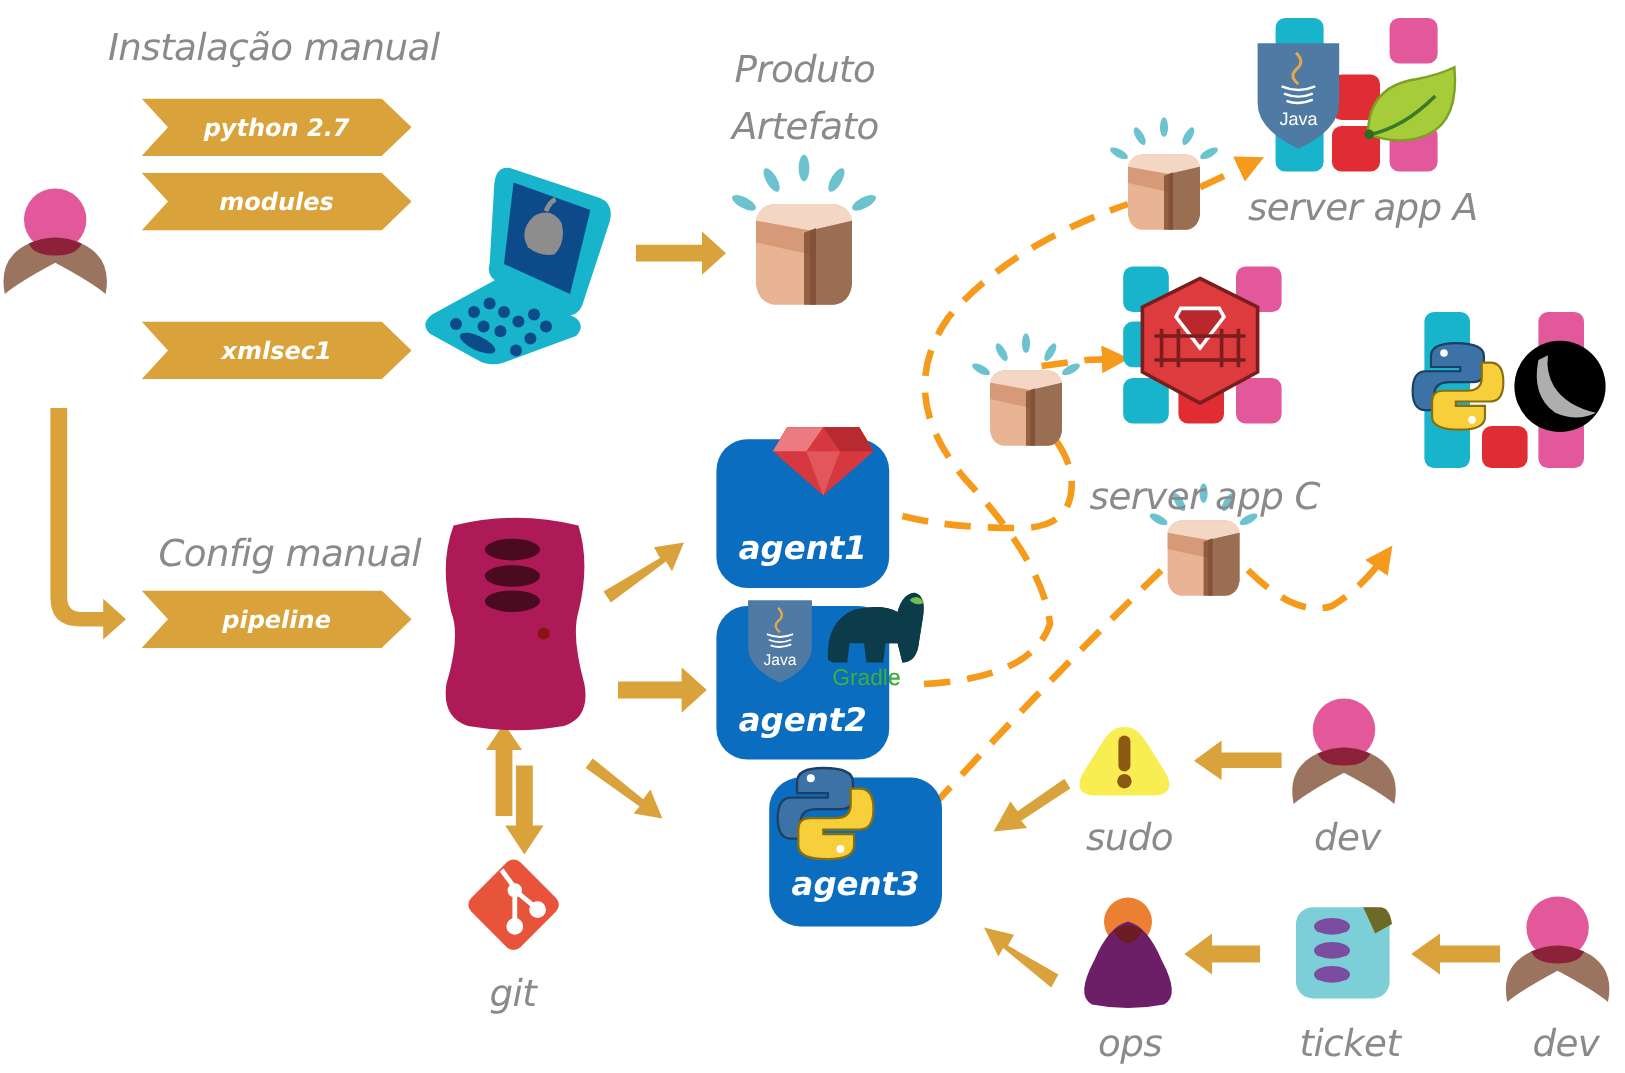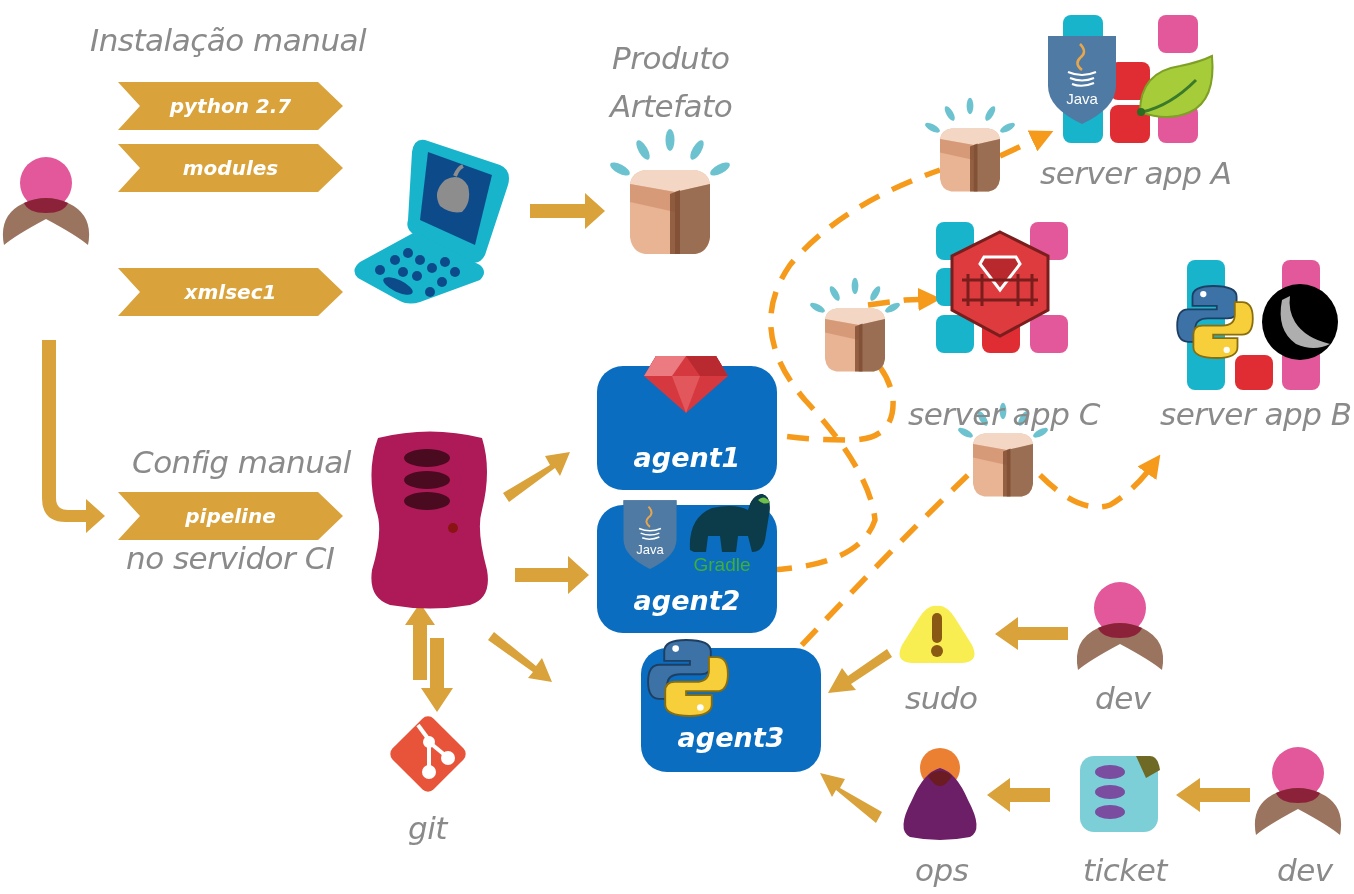--- a/index.html
+++ b/index.html
@@ -2,21 +2,21 @@
 <html><head>
 <meta charset="utf-8">
 <style>
   html, body { margin:0; padding:0; background:#ffffff; }
   body { width:1354px; height:894px; position:relative; overflow:hidden; font-family:"DejaVu Sans", sans-serif; }
   #stage { position:absolute; left:0; top:0; width:1354px; height:894px;padding-left:20px; }
   .lbl { position:absolute; font-style:italic; color:#8a8a8a; font-size:31px; white-space:nowrap; font-family:"DejaVu Sans", sans-serif; letter-spacing:-0.5px; }
   .chev { position:absolute; width:225px; height:48px; }
   .chev svg { position:absolute; left:0; top:0; }
   .chev span { position:absolute; left:28px; right:28px; top:0; line-height:48px; text-align:center; color:#fff; font-weight:bold; font-style:italic; font-size:20px; font-family:"DejaVu Sans", sans-serif; }
-  .agent { position:absolute; left:597px; width:180px; background:#0a6dbf; border-radius:26px; }
+  .agent { position:absolute; left:597px; width:144px; background:#0a6dbf; border-radius:26px; }
   .agent span { position:absolute; left:0; right:0; text-align:center; color:#fff; font-weight:bold; font-style:italic; font-size:27px; font-family:"DejaVu Sans", sans-serif; }
 </style>
 </head>
 <body>
 
 <div id="stage">
 
 <svg width="1354" height="894" style="position:absolute;left:0;top:0">
   <defs>
     <g id="cube">
@@ -254,21 +254,20 @@
 <div class="lbl" style="left:612px;top:40px;">Produto</div>
 <div class="lbl" style="left:610px;top:88px;text-align:right;">Artefato</div>
 
 <div class="lbl" style="left:120px;top:444px;margin-left:12px;">Config manual</div>
 <div class="chev" style="left:118px;top:492px;">
   <svg width="225" height="48">
         <path d="M0,0 L200,0 L225,24 L200,48 L0,48 L22,24 Z" fill="#d9a23a"></path>
       </svg>
   <span>pipeline</span>
 </div>
-<div class="lbl" style="left:126px;top:540px;">no servidor CI</div>
 
 <div class="lbl" style="left:408px;top:810px;">git</div>
 
 <div class="agent" style="top:366px;height:124px;">
   <span style="top:76px;">agent1</span>
 </div>
 <div class="agent" style="top:505px;height:128px;">
   <span style="top:80px;">agent2</span>
 </div>
 <div class="agent" style="top:648px;height:124px;margin-left:44px;">
@@ -302,20 +301,19 @@
   </g>
   <text x="722" y="571" text-anchor="middle" font-family="Liberation Sans, sans-serif" font-size="19" fill="#3fae3a">Gradle</text>
   <g transform="translate(688,678) scale(0.95)">
         <use href="#pyicon2"></use>
       </g>
   <text x="1082" y="104" text-anchor="middle" font-family="Liberation Sans, sans-serif" font-size="15" fill="#fff">Java</text>
 </svg>
 
 <div class="lbl" style="left:1040px;top:155px;">server app A</div>
 <div class="lbl" style="left:908px;top:360px;margin-top:36px;">server app C</div>
-<div class="lbl" style="left:1160px;top:396px;">server app B</div>
 <div class="lbl" style="left:905px;top:680px;">sudo</div>
 <div class="lbl" style="left:1095px;top:680px;">dev</div>
 <div class="lbl" style="left:915px;top:852px;">ops</div>
 <div class="lbl" style="left:1083px;top:852px;">ticket</div>
 <div class="lbl" style="left:1277px;top:852px;">dev</div>
 
 </div>
 
 </body></html>

